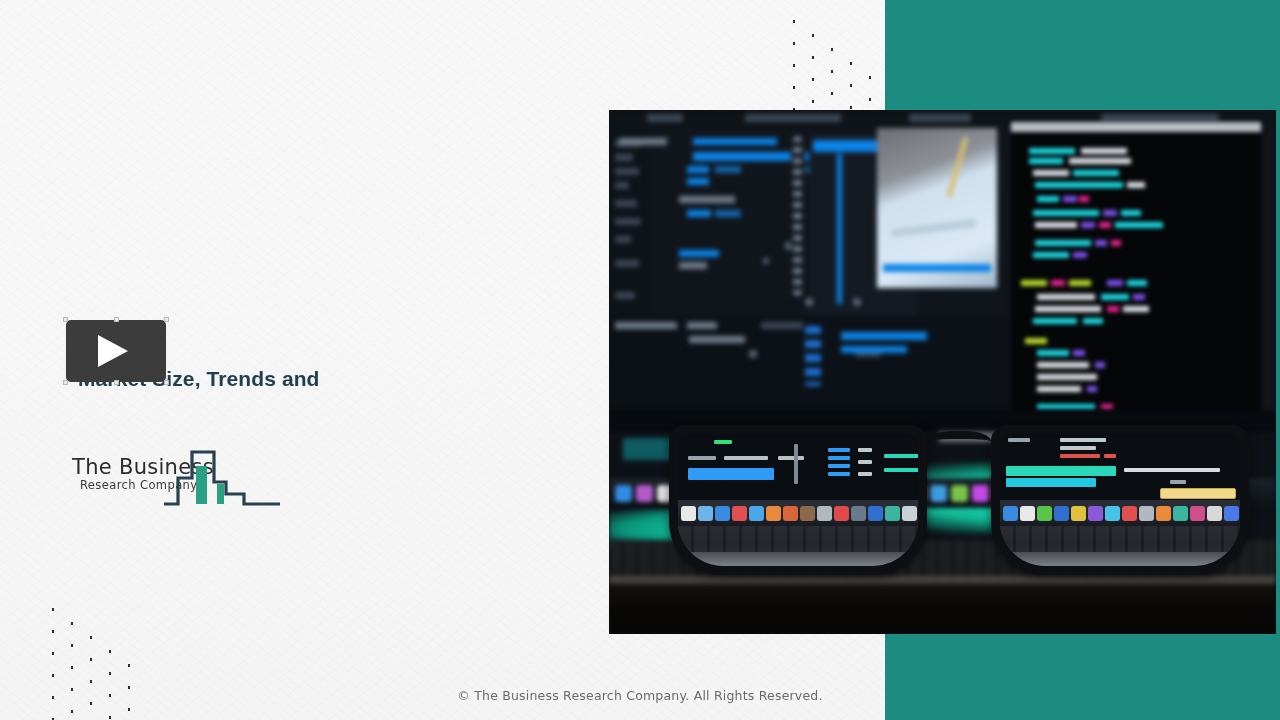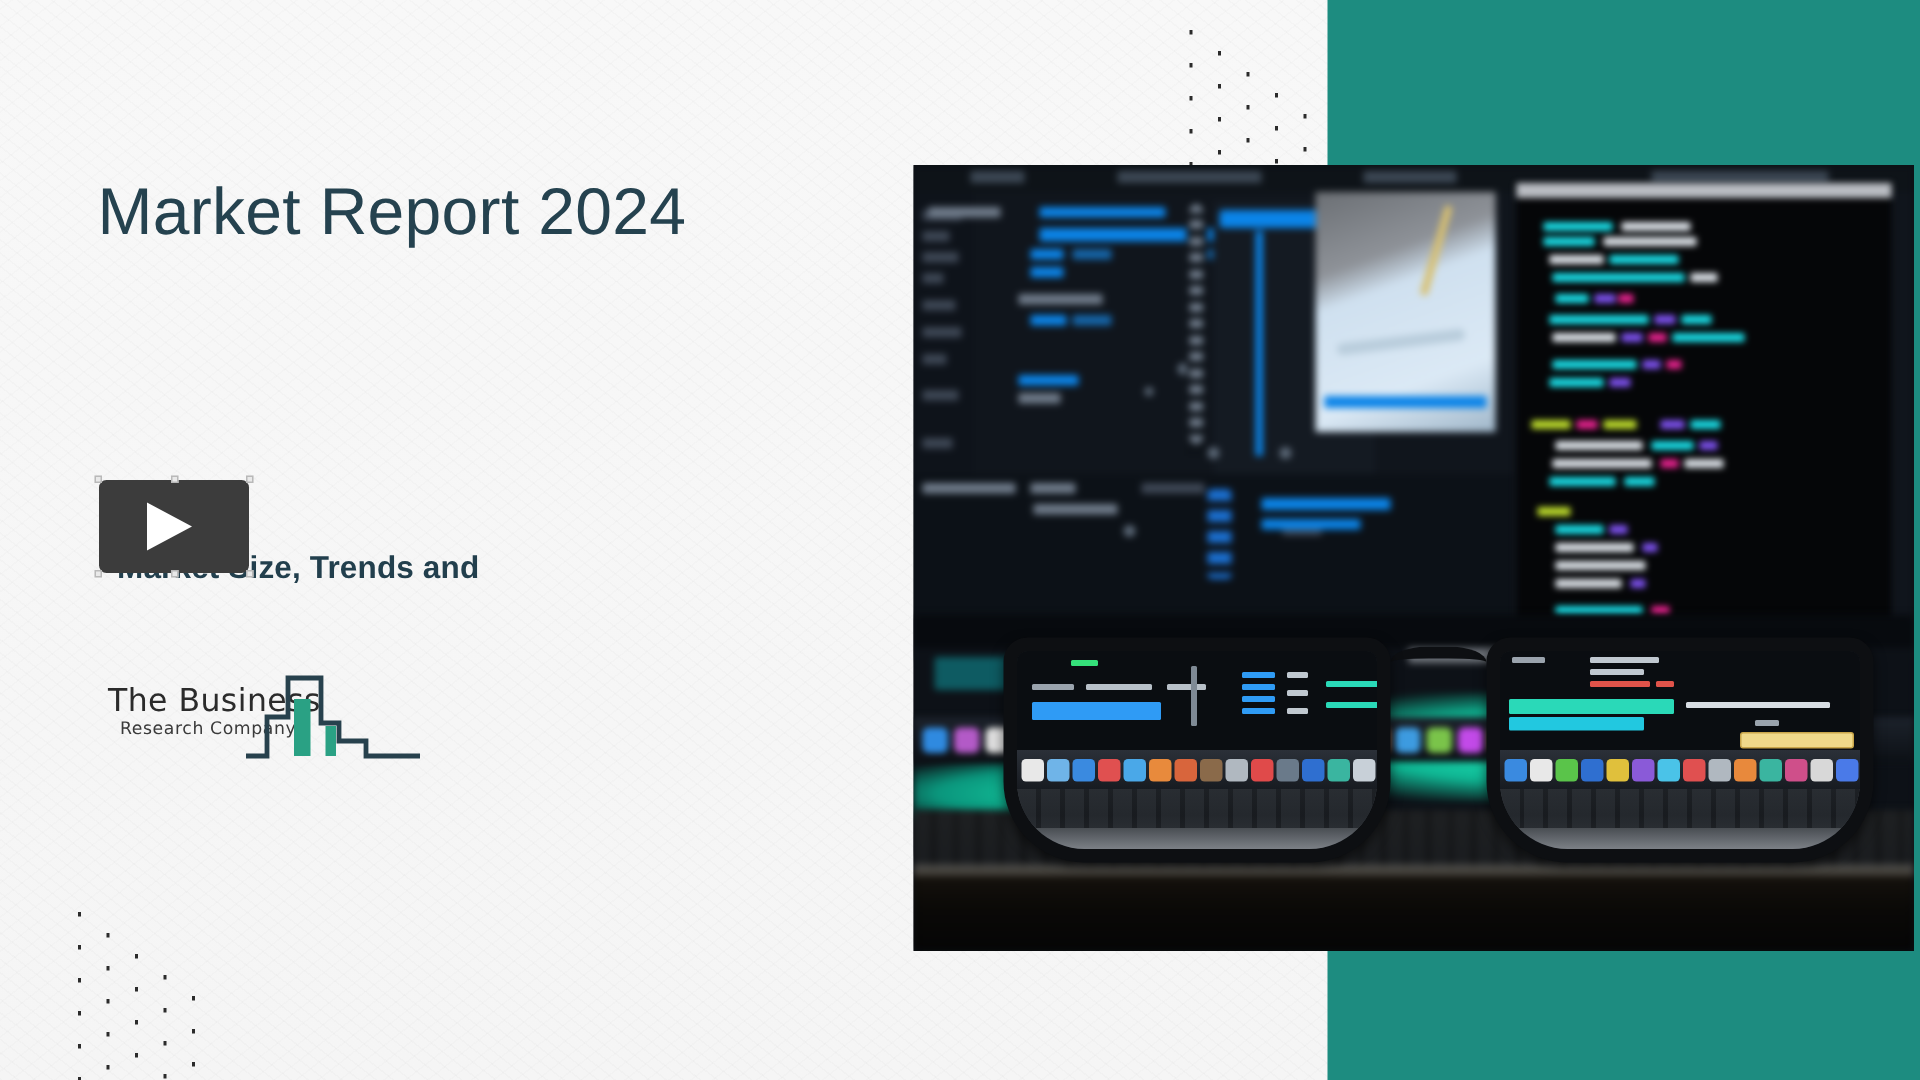--- a/index.html
+++ b/index.html
@@ -298,21 +298,20 @@
         <div class="dot"></div>
       </div>
       <div class="col" style="left: 76px; top: 56px;">
         <div class="dot"></div>
         <div class="dot"></div>
         <div class="dot"></div>
       </div>
     </div>
 
   <div class="title">
-    <span class="ln">Market Report 2024</span>
   </div>
 
   <div class="subtitle">
     <span class="ln">Market Size, Trends and</span>
   </div>
 
   <div class="play-wrap">
     <div class="play-box"></div>
     <div class="play-tri"></div>
     <div class="handle h-tl"></div>
@@ -575,14 +574,15 @@
           <div class="dock-ic" style="background:#4a7ae8;"></div>
           <div class="dock-ic" style="background:#7ac44a;"></div>
         </div>
         <div class="kb">
             <div class="kb-keys"></div>
           </div>
       </div>
     </div>
   </div>
 
+  <div class="footer">© The Business Research Company.  All Rights Reserved.</div>
 
 </div>
 
 </body></html>

